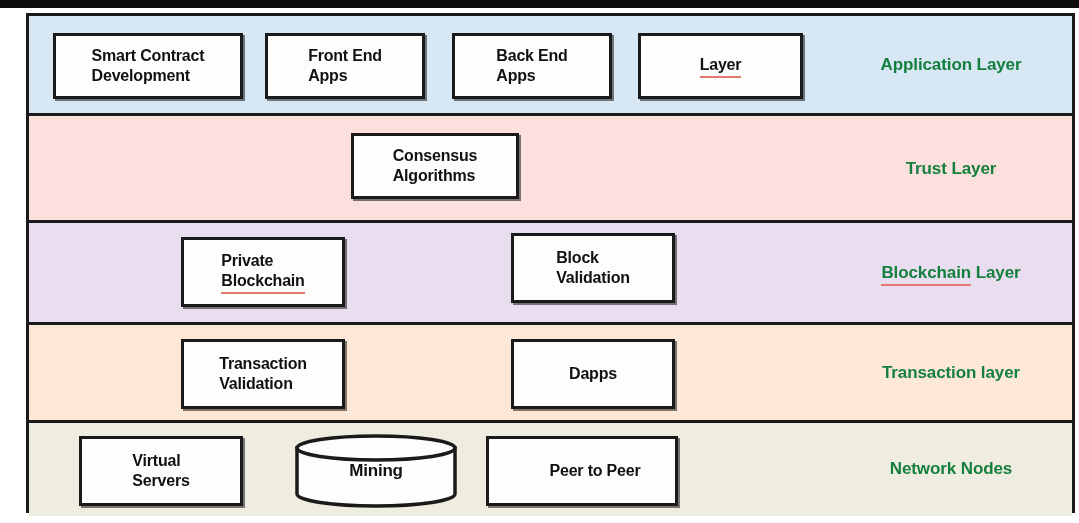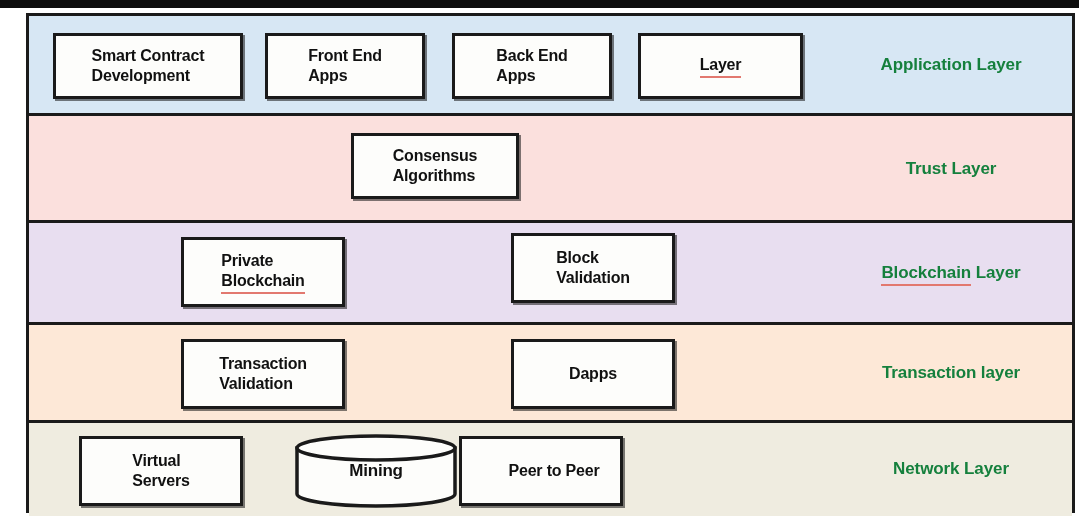--- a/index.html
+++ b/index.html
@@ -146,29 +146,29 @@
       <div class="layer" style="top: 309px; height: 98px; background: rgb(253, 232, 215);">
         <div class="layer-label" style="top: 38px;">Transaction layer</div>
         <div class="node" style="left: 152px; top: 14px; width: 164px; height: 70px;">
           <span class="txt">Transaction<br>Validation</span>
         </div>
         <div class="node" style="left: 482px; top: 14px; width: 164px; height: 70px;">
           <span class="txt">Dapps</span>
         </div>
       </div>
       <div class="layer" style="top: 407px; height: 93px; background: rgb(239, 236, 224);">
-        <div class="layer-label" style="top: 35.5px;">Network Layer</div>
+        <div class="layer-label" style="top: 35.5px;">Network Nodes</div>
         <div class="node" style="left: 50px; top: 13px; width: 164px; height: 70px;">
           <span class="txt">Virtual<br>Servers</span>
         </div>
         <div class="cyl" style="left: 265px; top: 10px; width: 164px; height: 76px;">
           <svg width="164" height="76" viewBox="0 0 164 76">
             <path d="M3,15 L3,61 A79,12 0 0 0 161,61 L161,15 Z" fill="#fdfdfb" stroke="#1a1a1a" stroke-width="3.5"></path>
             <ellipse cx="82" cy="15" rx="79" ry="12" fill="#fdfdfb" stroke="#1a1a1a" stroke-width="3.5"></ellipse>
           </svg>
           <span class="txt">Mining</span>
         </div>
-        <div class="node" style="left: 430px; top: 13px; width: 164px; height: 70px; padding-left: 26px;">
+        <div class="node" style="left: 457px; top: 13px; width: 192px; height: 70px; padding-left: 26px;">
           <span class="txt">Peer to Peer</span>
         </div>
       </div>
     </div>
 </div>
 
 </body></html>

